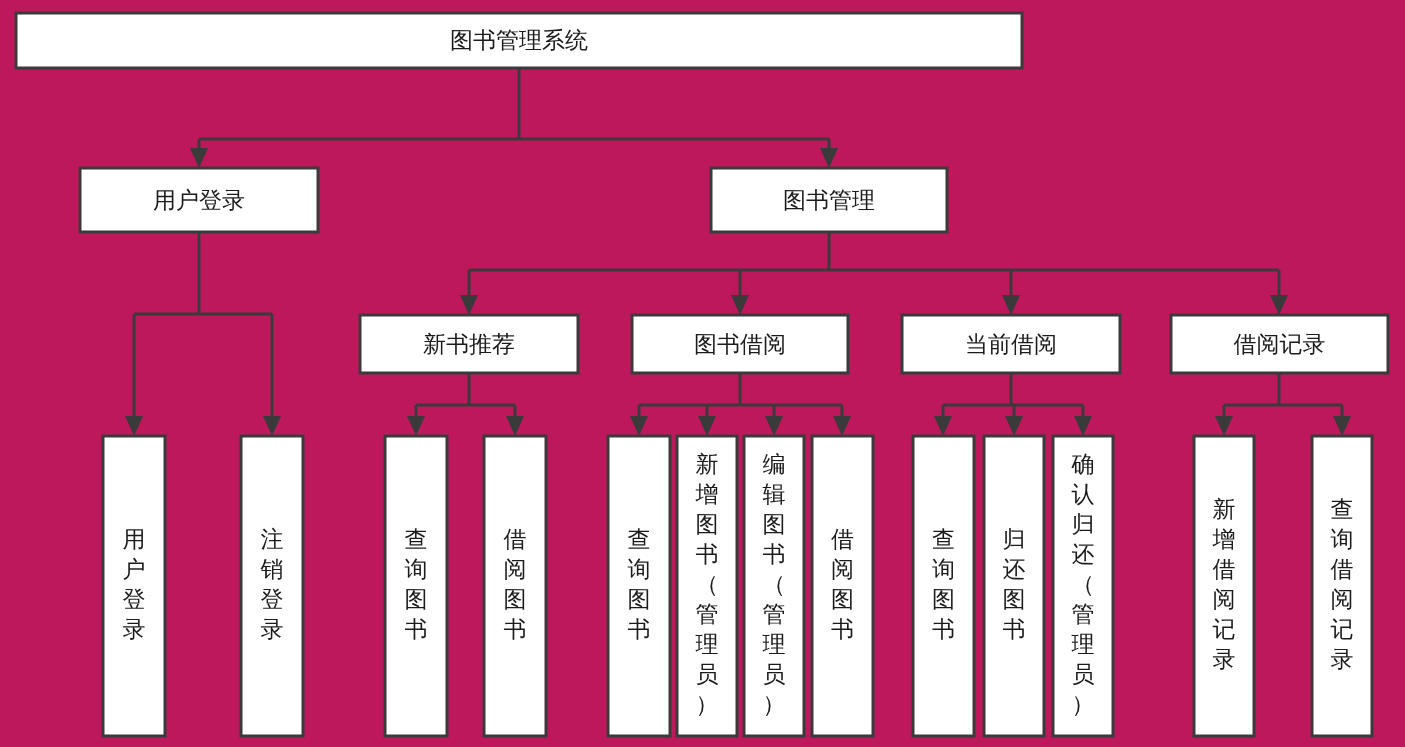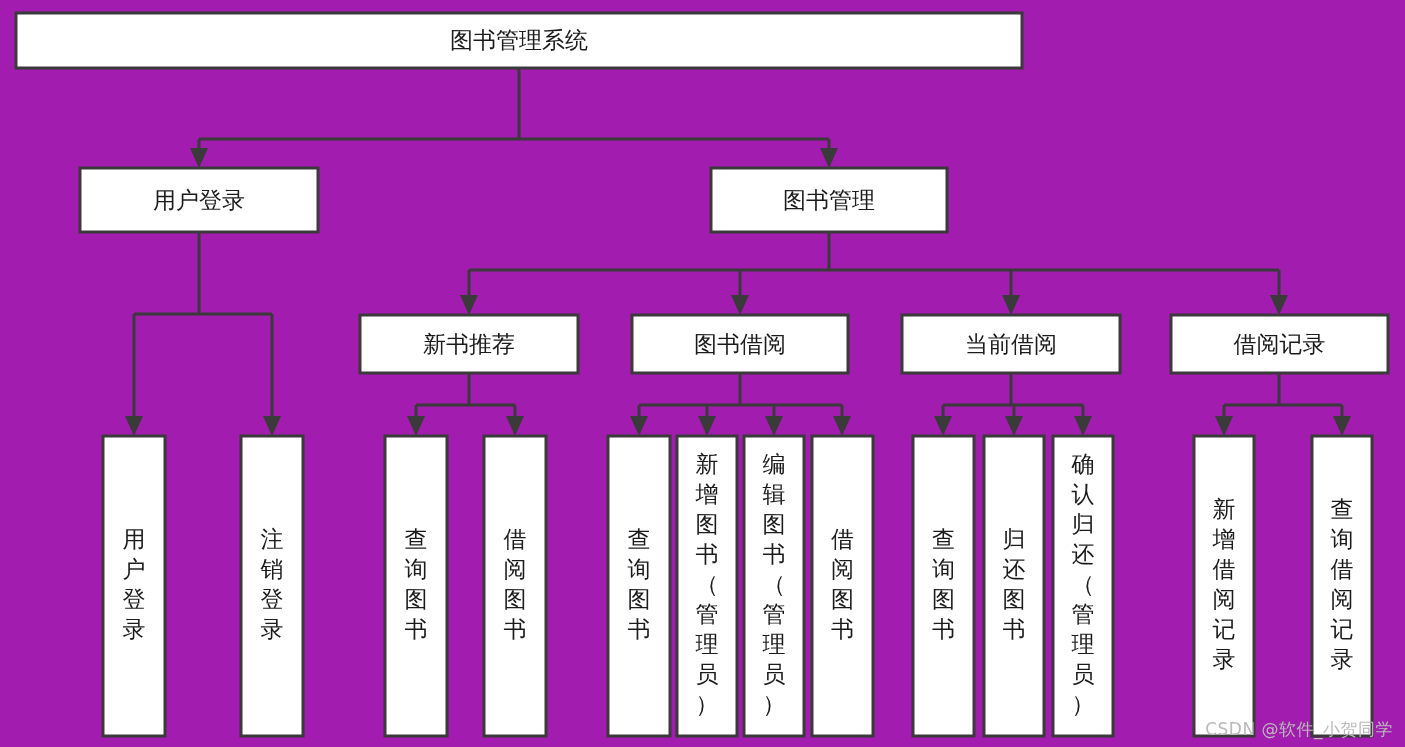--- a/index.html
+++ b/index.html
@@ -7,21 +7,21 @@
     padding: 0;
     background: #ffffff;
   }
   body {
     font-family: "DejaVu Sans", "Liberation Sans", sans-serif;
   }
   #diagram-root {
     position: relative;
     width: 1405px;
     height: 747px;
-    background: #a21caf;
+    background: #be185d;
     overflow: hidden;
     text-align: right;
   }
   svg.chart-svg {
     position: absolute;
     left: 0;
     top: 0;
     width: 1405px;
     height: 747px;
     display: block;
@@ -203,14 +203,13 @@
           <rect x="1194" y="436" width="60" height="300" class="node-box"></rect>
           <text x="1224" class="node-label-v"><tspan x="1224" y="517">新</tspan><tspan x="1224" y="547">增</tspan><tspan x="1224" y="577">借</tspan><tspan x="1224" y="607">阅</tspan><tspan x="1224" y="637">记</tspan><tspan x="1224" y="667">录</tspan></text>
         </g>
         <g>
           <rect x="1312" y="436" width="60" height="300" class="node-box"></rect>
           <text x="1342" class="node-label-v"><tspan x="1342" y="517">查</tspan><tspan x="1342" y="547">询</tspan><tspan x="1342" y="577">借</tspan><tspan x="1342" y="607">阅</tspan><tspan x="1342" y="637">记</tspan><tspan x="1342" y="667">录</tspan></text>
         </g>
       </g>
   </svg>
 
-  <div class="watermark">CSDN @软件_小贺同学</div>
 </div>
 
 </body></html>

